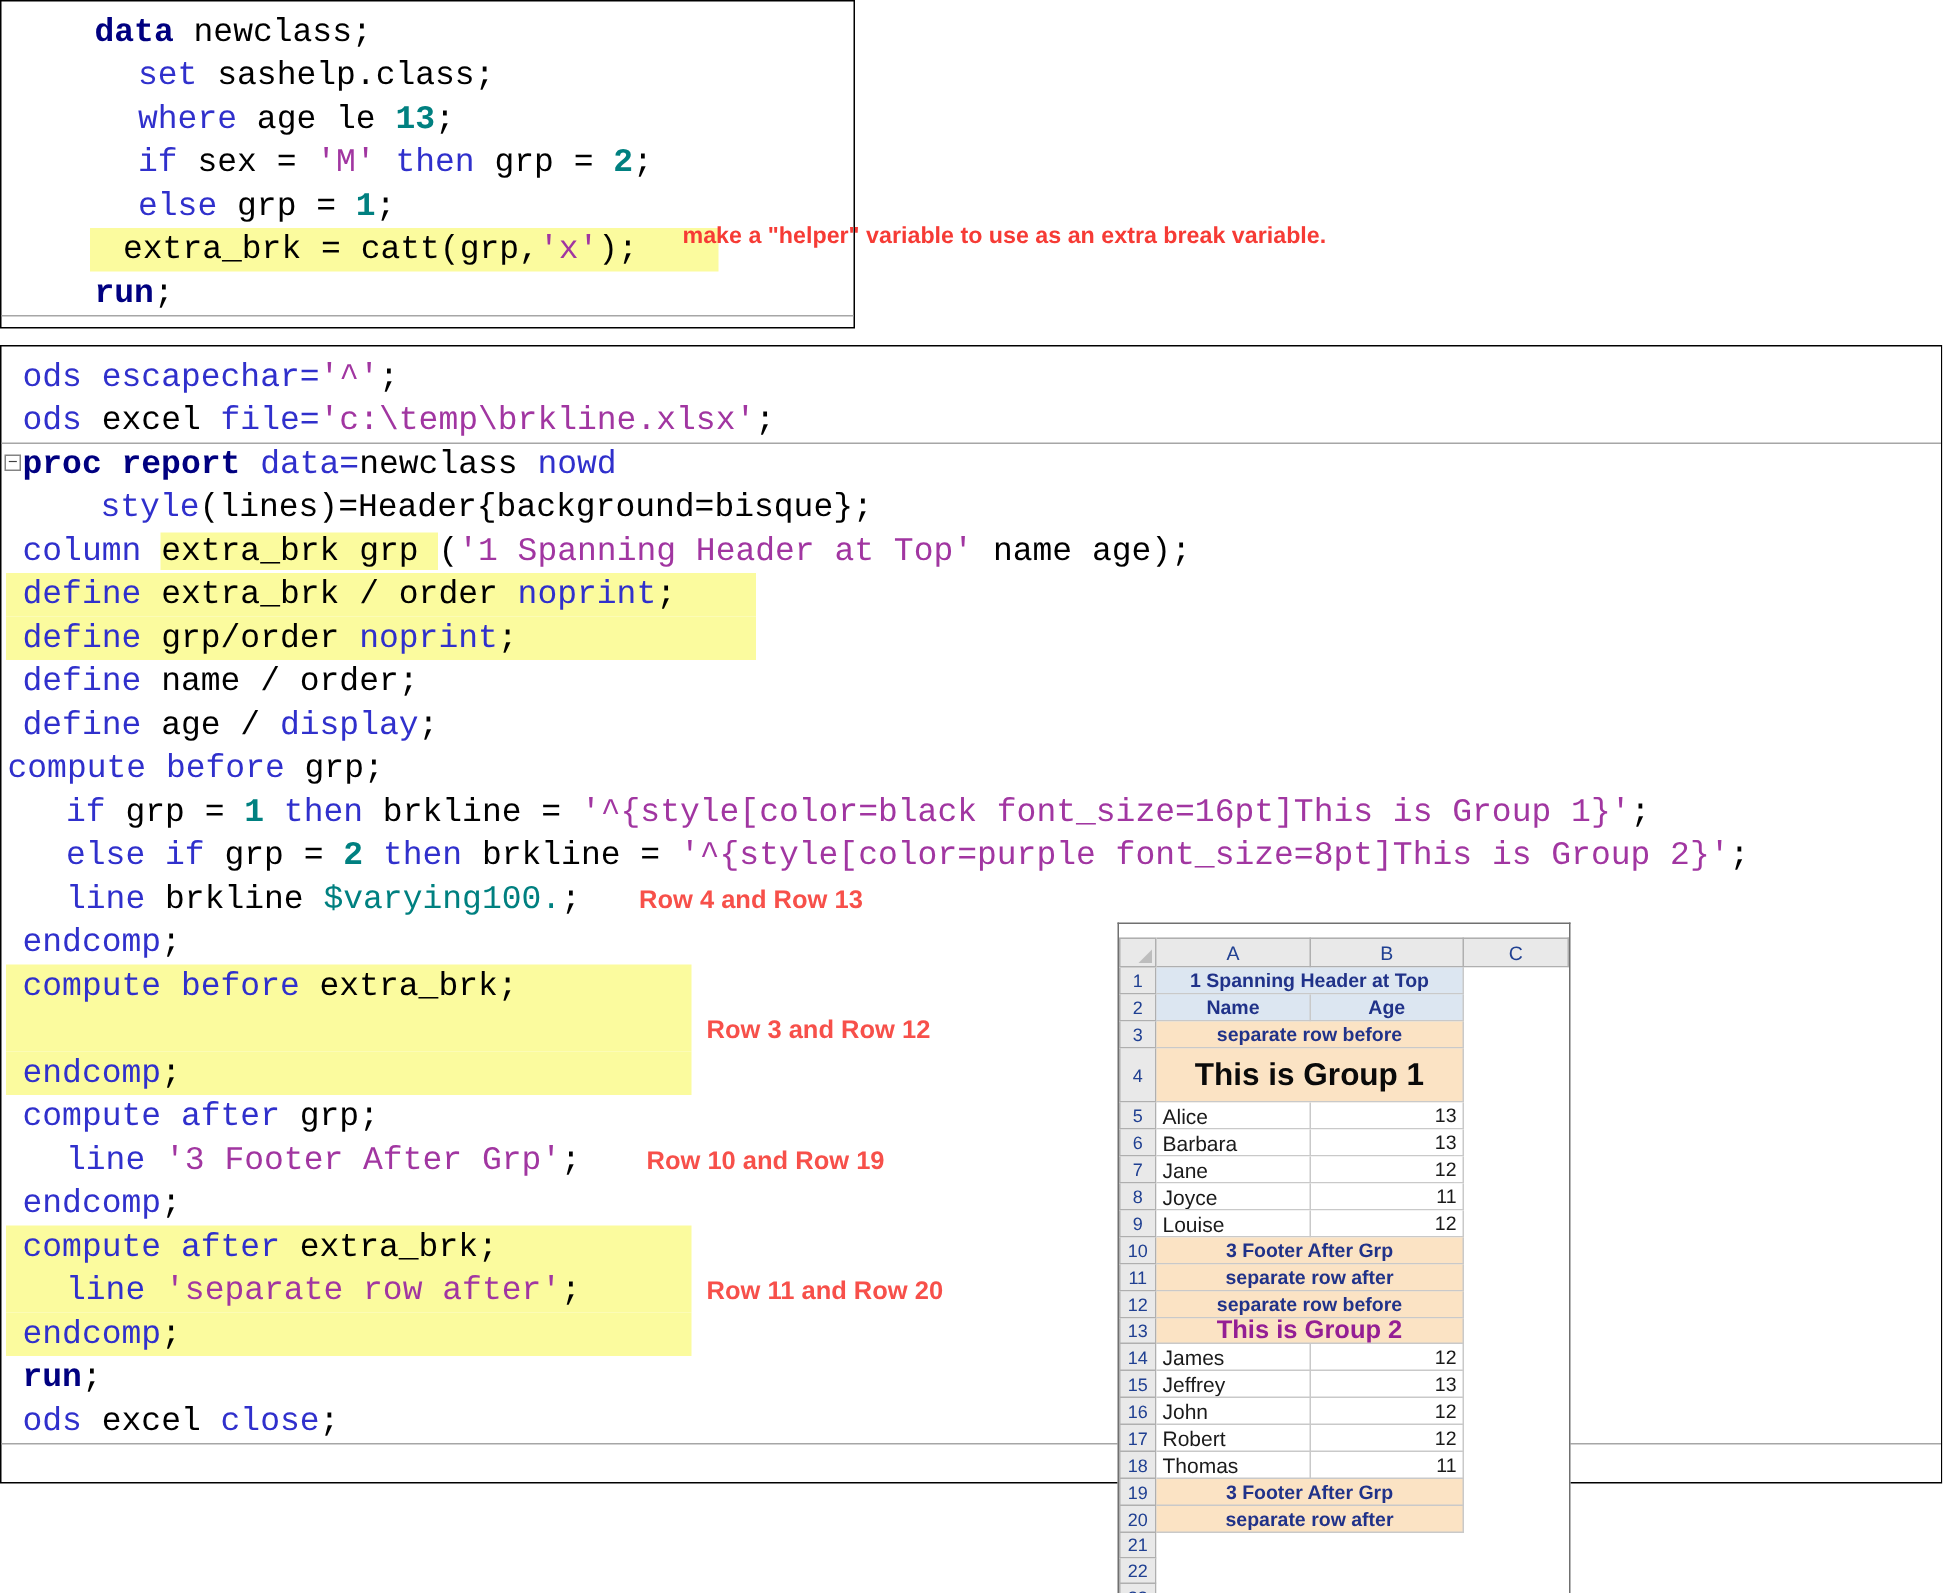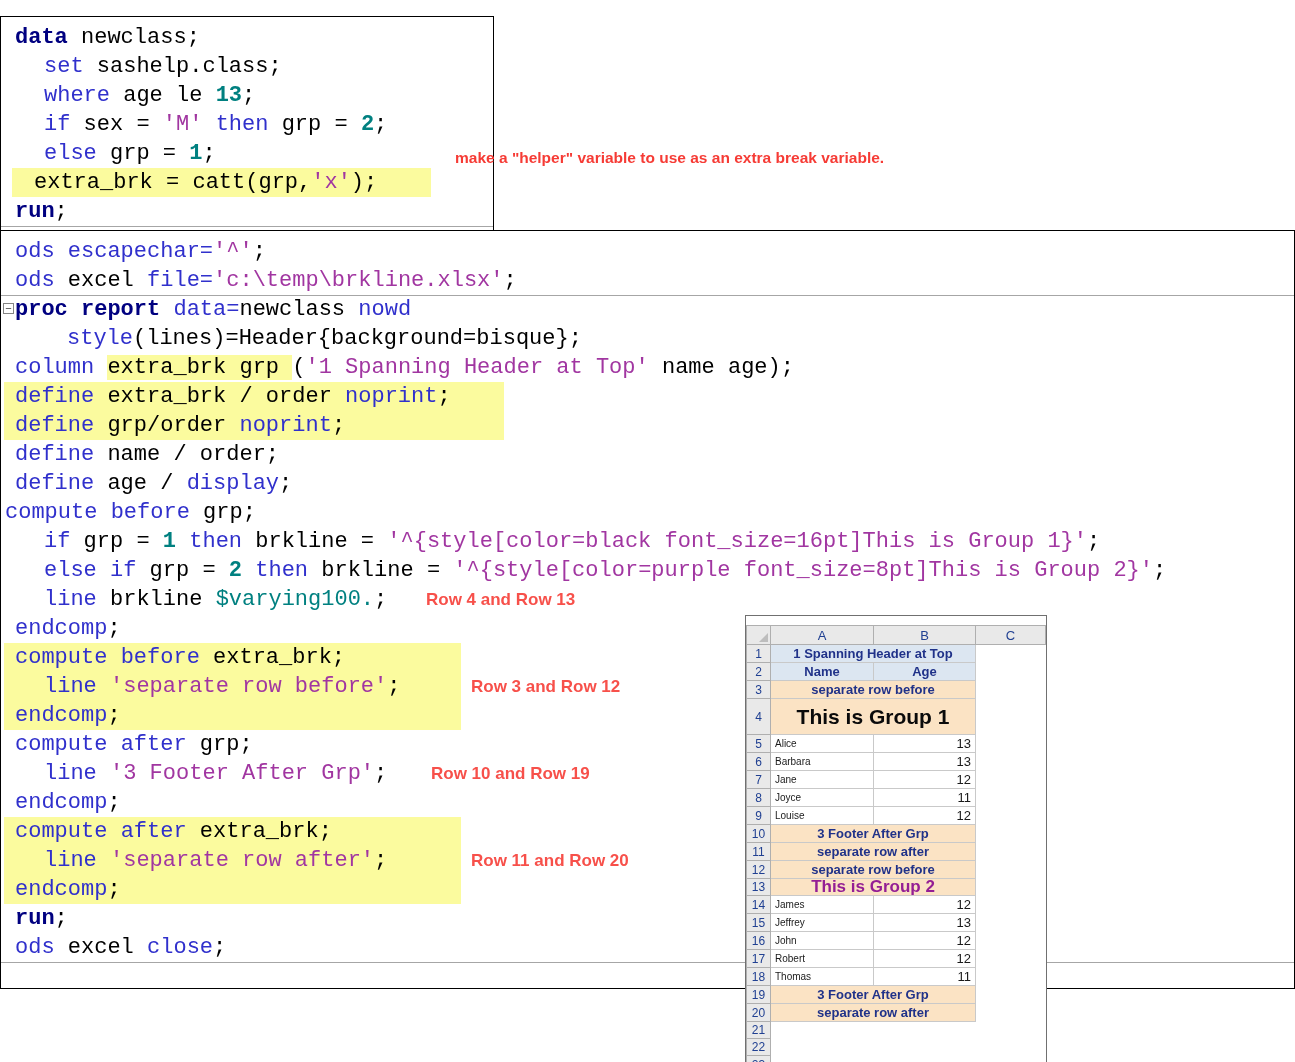--- a/index.html
+++ b/index.html
@@ -3,21 +3,21 @@
 <meta charset="utf-8">
 <style>
   html,body{margin:0;padding:0;background:#fff;}
   #page{position:relative;width:1295px;height:1062px;overflow:hidden;background:#fff;
         font-family:"Liberation Sans",sans-serif;}
 
   
   .codebox{position:absolute;background:#fff;border:1px solid #000;box-sizing:border-box;
            padding-top:6px;font-family:"Liberation Mono","DejaVu Sans Mono",monospace;
            font-size:22px;}
-  #topbox{left:0;top:16px;width:494px;height:219px;}
+  #topbox{left:0;top:0;width:570px;height:219px;padding-left:48px;}
   #mainbox{left:0;top:230px;width:1295px;height:759px;}
   .cline{position:relative;height:29px;line-height:29px;white-space:pre;}
   .linehl{position:absolute;top:0;height:29px;background:#FBFB9E;z-index:0;}
   .ctext{position:relative;z-index:1;}
   .tk-p{color:#000000;}
   .tk-k{color:#3030CC;}
   .tk-n{color:#000080;font-weight:bold;}
   .tk-s{color:#A136A1;}
   .tk-d{color:#008080;font-weight:bold;}
   .tk-f{color:#008080;margin-top:32px;}
@@ -49,21 +49,21 @@
   .corner{position:relative;}
   .corner-tri{position:absolute;right:2px;bottom:2px;width:0;height:0;
               border-bottom:9px solid #BDBDBD;border-left:9px solid transparent;}
   .gb{border-right:1px solid #C9C9C9;border-bottom:1px solid #C9C9C9;}
   .span2{grid-column:span 2;}
   .nocell{background:#fff;border:none;}
   .c-hdrblue{background:#DCE6F1;color:#203289;font-weight:bold;font-size:13px;justify-content:center;}
   .c-bisque{background:#FBE3C4;color:#203289;font-weight:bold;font-size:13px;justify-content:center;}
   .c-group1{background:#FBE3C4;color:#0A0A0A;font-weight:bold;font-size:21px;justify-content:center;}
   .c-group2{background:#FBE3C4;color:#941E94;font-weight:bold;font-size:17px;justify-content:center;}
-  .c-name{background:#fff;color:#1A1A1A;font-size:10px;justify-content:flex-start;padding-left:4px;}
+  .c-name{background:#fff;color:#1A1A1A;font-size:14px;justify-content:flex-start;padding-left:4px;}
   .c-age{background:#fff;color:#1A1A1A;font-size:13px;justify-content:flex-end;padding-right:4px;}
 </style>
 </head>
 <body>
 
 <div id="page">
   <div id="topbox" class="codebox">
       <div class="cline" style="padding-left: 14px;"><span class="ctext"><span class="tk-n">data</span><span class="tk-p"> newclass;</span></span></div>
       <div class="cline" style="padding-left: 43px;"><span class="ctext"><span class="tk-k">set</span><span class="tk-p"> sashelp.class;</span></span></div>
       <div class="cline" style="padding-left: 43px;"><span class="ctext"><span class="tk-k">where</span><span class="tk-p"> age le </span><span class="tk-d">13</span><span class="tk-p">;</span></span></div>
@@ -84,21 +84,21 @@
       <div class="cline" style="padding-left: 14px;"><span class="linehl" style="left: 3px; width: 500px;"></span><span class="ctext"><span class="tk-k">define</span><span class="tk-p"> extra_brk / order </span><span class="tk-k">noprint</span><span class="tk-p">;</span></span></div>
       <div class="cline" style="padding-left: 14px;"><span class="linehl" style="left: 3px; width: 500px;"></span><span class="ctext"><span class="tk-k">define</span><span class="tk-p"> grp/order </span><span class="tk-k">noprint</span><span class="tk-p">;</span></span></div>
       <div class="cline" style="padding-left: 14px;"><span class="ctext"><span class="tk-k">define</span><span class="tk-p"> name / order;</span></span></div>
       <div class="cline" style="padding-left: 14px;"><span class="ctext"><span class="tk-k">define</span><span class="tk-p"> age / </span><span class="tk-k">display</span><span class="tk-p">;</span></span></div>
       <div class="cline" style="padding-left: 4px;"><span class="ctext"><span class="tk-k">compute</span><span class="tk-p"> </span><span class="tk-k">before</span><span class="tk-p"> grp;</span></span></div>
       <div class="cline" style="padding-left: 43px;"><span class="ctext"><span class="tk-k">if</span><span class="tk-p"> grp = </span><span class="tk-d">1</span><span class="tk-p"> </span><span class="tk-k">then</span><span class="tk-p"> brkline = </span><span class="tk-s">'^{style[color=black font_size=16pt]This is Group 1}'</span><span class="tk-p">;</span></span></div>
       <div class="cline" style="padding-left: 43px;"><span class="ctext"><span class="tk-k">else</span><span class="tk-p"> </span><span class="tk-k">if</span><span class="tk-p"> grp = </span><span class="tk-d">2</span><span class="tk-p"> </span><span class="tk-k">then</span><span class="tk-p"> brkline = </span><span class="tk-s">'^{style[color=purple font_size=8pt]This is Group 2}'</span><span class="tk-p">;</span></span></div>
       <div class="cline" style="padding-left: 43px;"><span class="ctext"><span class="tk-k">line</span><span class="tk-p"> brkline </span><span class="tk-f">$varying100.</span><span class="tk-p">;</span></span><span class="ann" style="left: 425px;">Row 4 and Row 13</span></div>
       <div class="cline" style="padding-left: 14px;"><span class="ctext"><span class="tk-k">endcomp</span><span class="tk-p">;</span></span></div>
       <div class="cline" style="padding-left: 14px;"><span class="linehl" style="left: 3px; width: 457px;"></span><span class="ctext"><span class="tk-k">compute</span><span class="tk-p"> </span><span class="tk-k">before</span><span class="tk-p"> extra_brk;</span></span></div>
-      <div class="cline" style="padding-left: 43px;"><span class="linehl" style="left: 3px; width: 457px;"></span><span class="ctext"><span class="tk-k">line</span><span class="tk-p"> </span><span class="tk-s">'separate row before'</span><span class="tk-p">;</span></span><span class="ann" style="left: 470px;">Row 3 and Row 12</span></div>
+      <div class="cline" style="padding-left: 43px;"><span class="linehl" style="left: 3px; width: 457px;"></span><span class="ann" style="left: 470px;">Row 3 and Row 12</span></div>
       <div class="cline" style="padding-left: 14px;"><span class="linehl" style="left: 3px; width: 457px;"></span><span class="ctext"><span class="tk-k">endcomp</span><span class="tk-p">;</span></span></div>
       <div class="cline" style="padding-left: 14px;"><span class="ctext"><span class="tk-k">compute</span><span class="tk-p"> </span><span class="tk-k">after</span><span class="tk-p"> grp;</span></span></div>
       <div class="cline" style="padding-left: 43px;"><span class="ctext"><span class="tk-k">line</span><span class="tk-p"> </span><span class="tk-s">'3 Footer After Grp'</span><span class="tk-p">;</span></span><span class="ann" style="left: 430px;">Row 10 and Row 19</span></div>
       <div class="cline" style="padding-left: 14px;"><span class="ctext"><span class="tk-k">endcomp</span><span class="tk-p">;</span></span></div>
       <div class="cline" style="padding-left: 14px;"><span class="linehl" style="left: 3px; width: 457px;"></span><span class="ctext"><span class="tk-k">compute</span><span class="tk-p"> </span><span class="tk-k">after</span><span class="tk-p"> extra_brk;</span></span></div>
       <div class="cline" style="padding-left: 43px;"><span class="linehl" style="left: 3px; width: 457px;"></span><span class="ctext"><span class="tk-k">line</span><span class="tk-p"> </span><span class="tk-s">'separate row after'</span><span class="tk-p">;</span></span><span class="ann" style="left: 470px;">Row 11 and Row 20</span></div>
       <div class="cline" style="padding-left: 14px;"><span class="linehl" style="left: 3px; width: 457px;"></span><span class="ctext"><span class="tk-k">endcomp</span><span class="tk-p">;</span></span></div>
       <div class="cline" style="padding-left: 14px;"><span class="ctext"><span class="tk-n">run</span><span class="tk-p">;</span></span></div>
       <div class="divider" style="top: 731px;"></div>
       <div class="cline" style="padding-left: 14px;"><span class="ctext"><span class="tk-k">ods</span><span class="tk-p"> excel </span><span class="tk-k">close</span><span class="tk-p">;</span></span></div>

